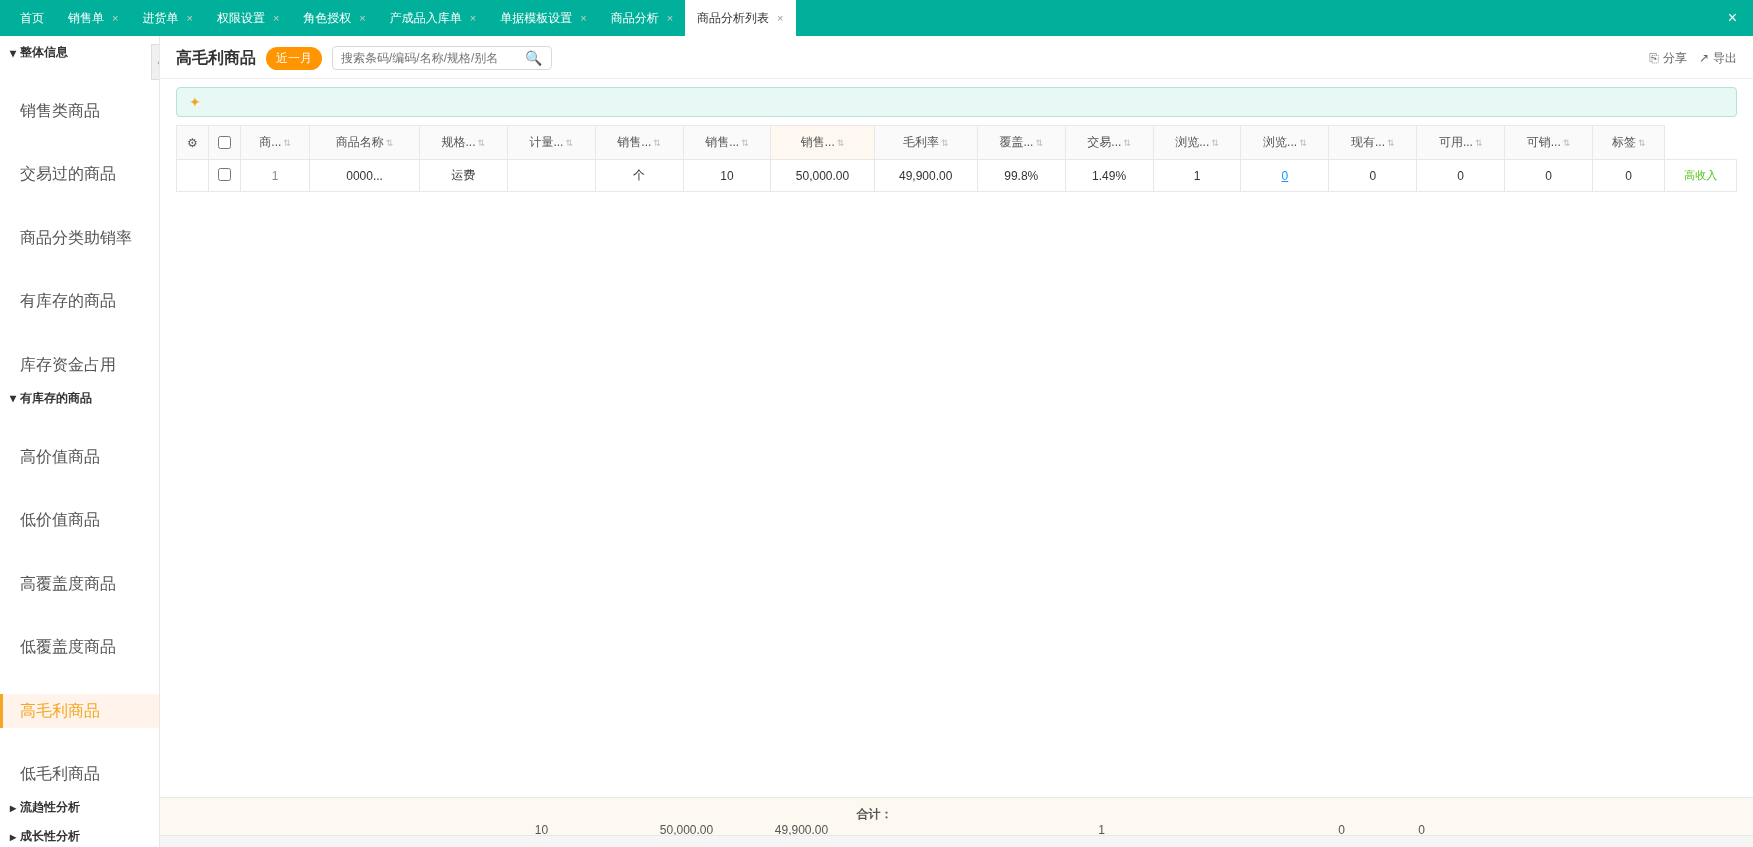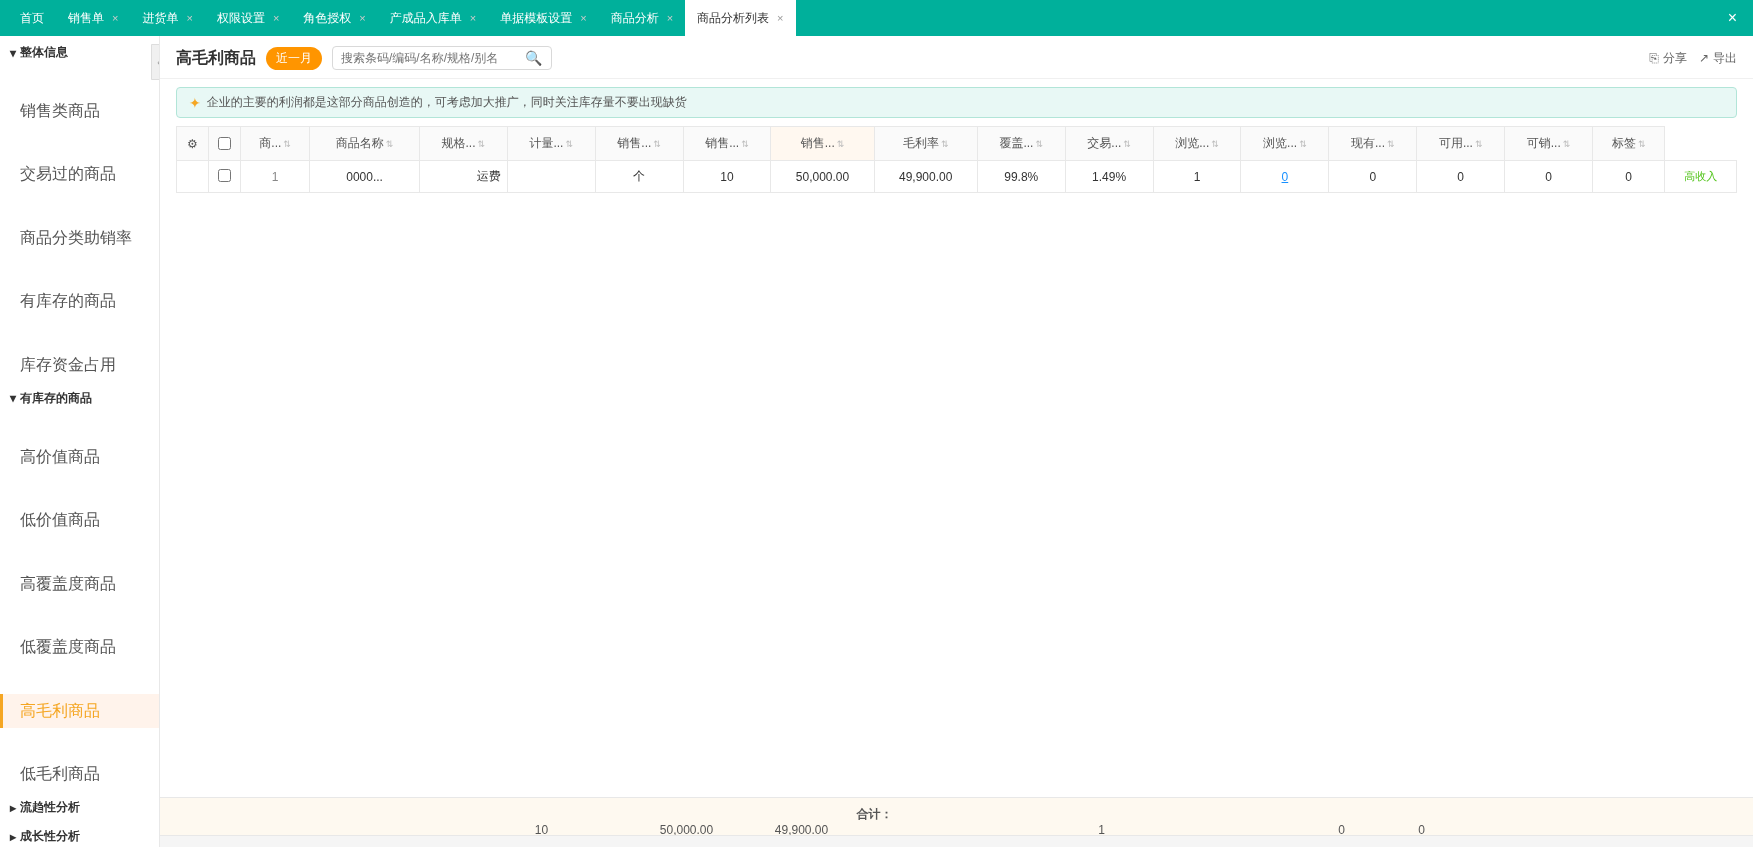--- a/index.html
+++ b/index.html
@@ -354,21 +354,20 @@
         </div>
         <div class="action-btn">
           <span>↗</span>
           <span>导出</span>
         </div>
       </div>
     </div>
 
     <div class="info-banner">
       <span class="info-icon">✦</span>
-      <span>企业的主要的利润都是这部分商品创造的，可考虑加大推广，同时关注库存量不要出现缺货</span>
     </div>
 
     <div class="table-wrap">
       <table>
         <thead>
           <tr>
             <th style="width:32px;">
               <div class="col-inner">⚙</div>
             </th>
             <th style="width:32px;">
@@ -474,21 +473,21 @@
             </th>
           </tr>
         </thead>
         <tbody id="table-body">
 
         <tr>
     <td></td>
     <td><input type="checkbox" style=""></td>
     <td style="color:#888;">1</td>
     <td>0000...</td>
-    <td style="text-align:right;">运费</td>
+    <td style="text-align:center;">运费</td>
     <td></td>
     <td>个</td>
     <td>10</td>
     <td>50,000.00</td>
     <td>49,900.00</td>
     <td>99.8%</td>
     <td>1.49%</td>
     <td>1</td>
     <td style="color:#1890ff;text-decoration:underline;cursor:pointer;">0</td>
     <td>0</td>

